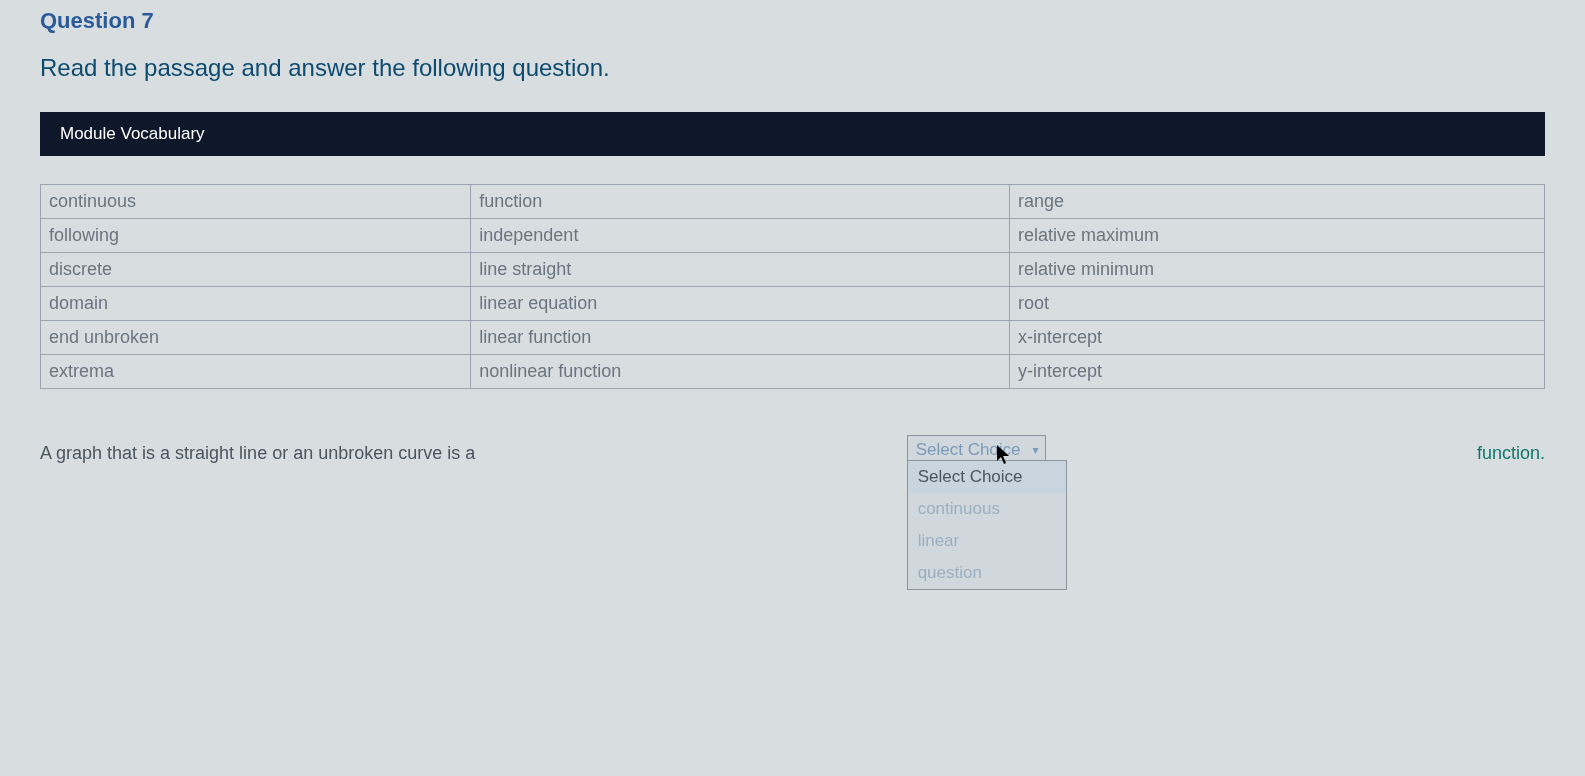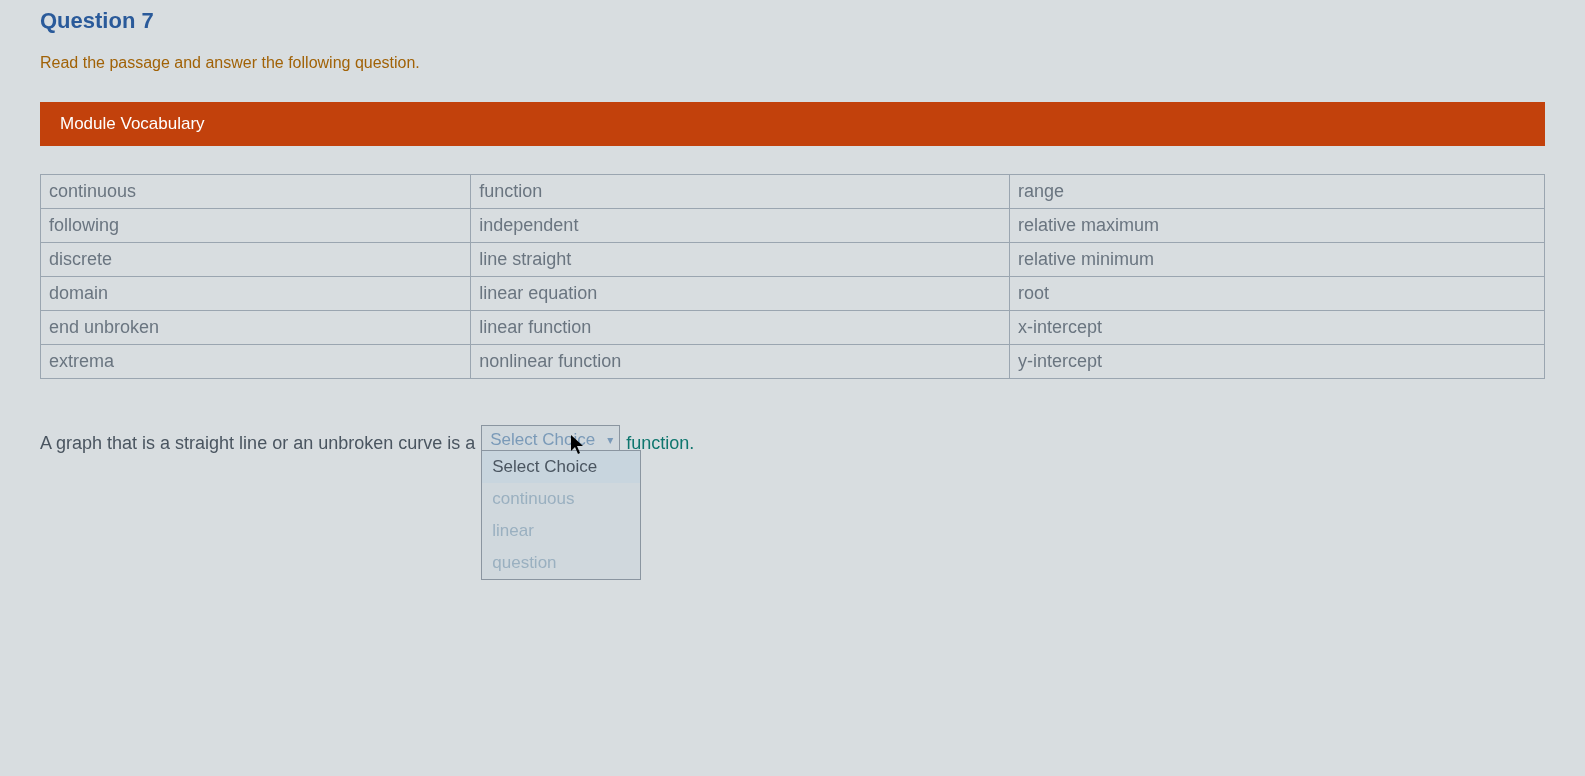--- a/index.html
+++ b/index.html
@@ -19,26 +19,26 @@
       padding: 0 40px;
     }
     .question-header {
       color: #2a5a9a;
       font-weight: bold;
       font-size: 22px;
       padding-top: 8px;
       padding-bottom: 20px;
     }
     .instruction {
-      color: #a16207;
-      font-size: 16px;
+      color: #0c4a6e;
+      font-size: 24px;
       margin-bottom: 30px;
     }
     .module-bar {
-      background: #c2410c;
+      background: #0f172a;
       color: #ffffff;
       padding: 12px 20px;
       font-size: 17px;
       margin-bottom: 28px;
     }
     .vocab-table {
       width: 100%;
       border-collapse: collapse;
       margin-bottom: 50px;
     }
@@ -49,20 +49,21 @@
       color: #6a7580;
       background: #d8dde0;
     }
     .question-line {
       font-size: 18px;
       color: #4a5560;
       display: flex;
       align-items: flex-start;
       flex-wrap: wrap;
       gap: 6px;
+      justify-content: space-between;
     }
     .question-text {
       padding-top: 4px;
     }
     .select-wrapper {
       position: relative;
       display: inline-block;
     }
     .select-box {
       border: 1px solid #8a95a0;

